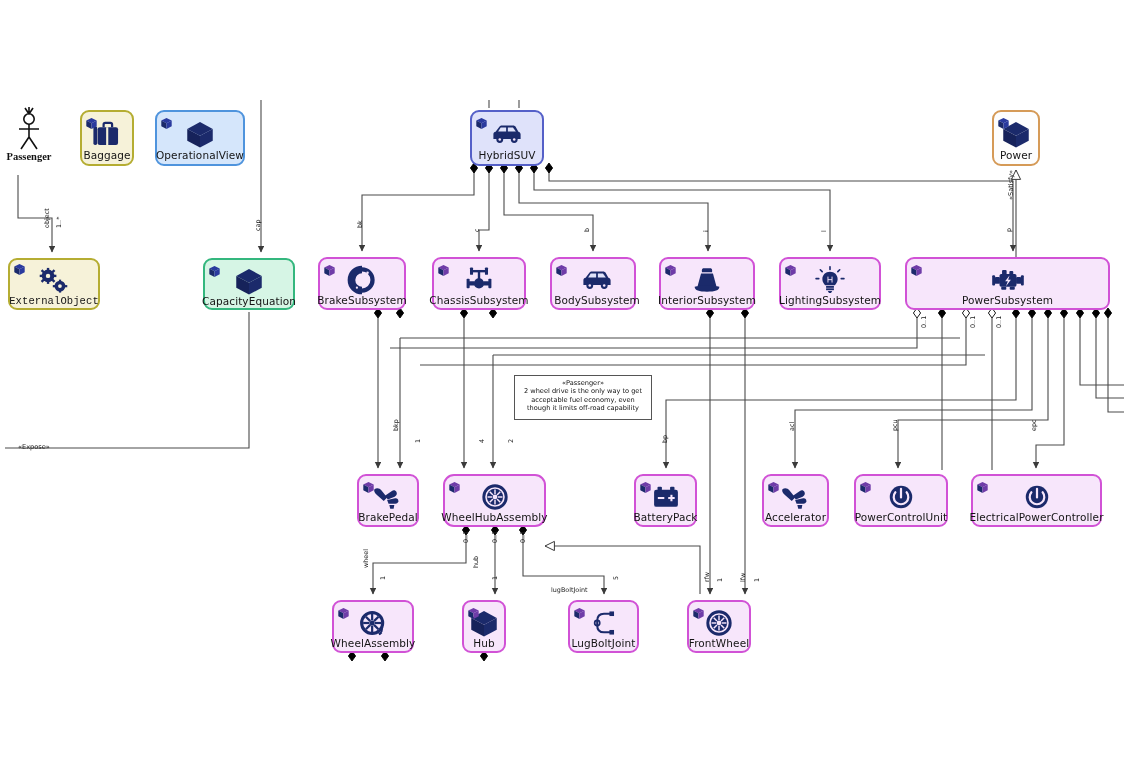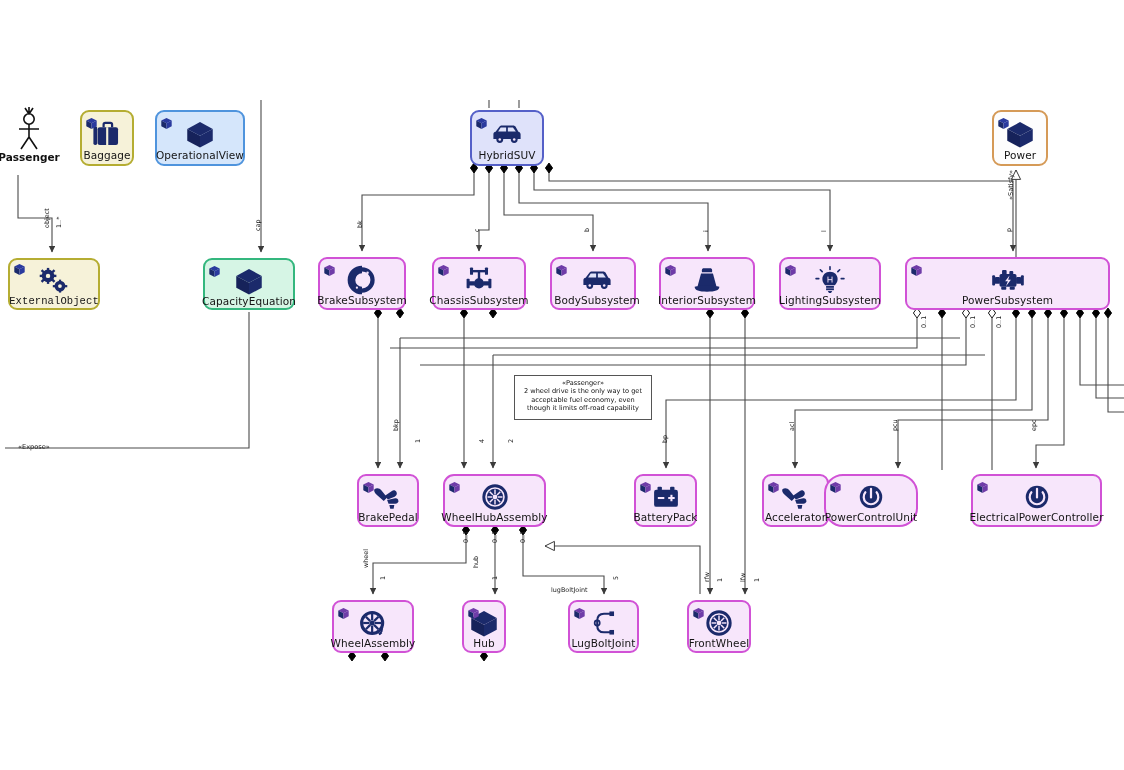--- a/index.html
+++ b/index.html
@@ -140,21 +140,21 @@
         <path d="M745,308 L748.6,313 L745,318 L741.4,313 Z" fill="#000" stroke="#000" stroke-width="0.9"></path>
         <path d="M466,525 L469.6,530 L466,535 L462.4,530 Z" fill="#000" stroke="#000" stroke-width="0.9"></path>
         <path d="M495,525 L498.6,530 L495,535 L491.4,530 Z" fill="#000" stroke="#000" stroke-width="0.9"></path>
         <path d="M523,525 L526.6,530 L523,535 L519.4,530 Z" fill="#000" stroke="#000" stroke-width="0.9"></path>
         <path d="M352,651 L355.6,656 L352,661 L348.4,656 Z" fill="#000" stroke="#000" stroke-width="0.9"></path>
         <path d="M385,651 L388.6,656 L385,661 L381.4,656 Z" fill="#000" stroke="#000" stroke-width="0.9"></path>
         <path d="M484,651 L487.6,656 L484,661 L480.4,656 Z" fill="#000" stroke="#000" stroke-width="0.9"></path>
       </g>
   </svg>
 
-  <div class="actor" style="left:8px;top:105px;width:42px;height:62px;">
+  <div class="actor" style="left:8px;top:105px;width:42px;height:62px;font-family:Liberation Serif, serif;">
     <svg width="42" height="46" viewBox="0 0 42 46">
       <circle cx="21" cy="14" r="5.2" fill="none" stroke="#111" stroke-width="1.6"></circle>
       <path d="M21,19 L21,32 M11,24 L31,24 M21,32 L13,44 M21,32 L29,44
                M21,9 L17,3 M21,9 L25,3 M21,9 L21,2" fill="none" stroke="#111" stroke-width="1.6"></path>
     </svg>
     <span class="nm">Passenger</span>
   </div>
 
   <div class="note" id="note-el" style="left: 514px; top: 375px; width: 138px; height: 45px;">
     <span class="st">«Passenger»</span>
@@ -254,21 +254,21 @@
                 <path d="M12.6,9.4 L19,9.4 L19,14 L9.6,14 Z" fill="#dfe2fa"></path>
                 <path d="M21,9.4 L27,9.4 L30.4,14 L21,14 Z" fill="#dfe2fa"></path>
                 <circle cx="11.5" cy="23.5" r="4" fill="#1b2a6b"></circle>
                 <circle cx="28.5" cy="23.5" r="4" fill="#1b2a6b"></circle>
                 <circle cx="11.5" cy="23.5" r="1.5" fill="#f7e6fb"></circle>
                 <circle cx="28.5" cy="23.5" r="1.5" fill="#f7e6fb"></circle>
           </svg>
         </span>
                  <span class="nm">HybridSUV</span>
       </div>
-      <div class="node n-tan" style="left: 992px; top: 110px; width: 56px; height: 56px;">
+      <div class="node n-tan" style="left: 992px; top: 110px; width: 48px; height: 56px;">
         <span class="cornico"><svg viewBox="0 0 14 14" width="13" height="13">
      <path d="M7,1 L12.6,3.9 L7,6.8 L1.4,3.9 Z" fill="#2a3a9e"></path>
      <path d="M1.4,3.9 L7,6.8 L7,12.8 L1.4,9.9 Z" fill="#1b2a6b"></path>
      <path d="M12.6,3.9 L7,6.8 L7,12.8 L12.6,9.9 Z" fill="#2a3a9e"></path>
    </svg></span>
                  <span class="ico">
           <svg width="34" height="30" viewBox="0 0 40 34">
             <path d="M20,3 L35,11 L20,19 L5,11 Z" fill="#1b2a6b"></path>
                 <path d="M5,11 L20,19 L20,33 L5,25 Z" fill="#16225a"></path>
                 <path d="M35,11 L20,19 L20,33 L35,25 Z" fill="#1b2a6b"></path>
@@ -481,21 +481,21 @@
                  <path d="M16.4,15.6 L24.6,9.8 C26.6,8.4 29,9 30,11.2 C31,13.4 30,15.8 27.8,16.6
                           L19.8,19.8 Z"></path>
                  <path d="M19,20.6 L28.4,18.6 C30.6,18.2 32.4,19.8 32.2,22 C32,23.8 30.6,25 28.6,25
                           L20.6,25 Z"></path>
                  <path d="M21.6,26.4 L27.4,26.4 L26.6,30.8 L22.6,30.8 Z"></path>
                 </g>
           </svg>
         </span>
                  <span class="nm">Accelerator</span>
       </div>
-      <div class="node n-pink" style="left: 824px; top: 474px; width: 94px; height: 53px; border-radius: 19px;">
+      <div class="node n-pink" style="left: 854px; top: 474px; width: 94px; height: 53px;">
         <span class="cornico"><svg viewBox="0 0 14 14" width="13" height="13">
      <path d="M7,1 L12.6,3.9 L7,6.8 L1.4,3.9 Z" fill="#6f3ca8"></path>
      <path d="M1.4,3.9 L7,6.8 L7,12.8 L1.4,9.9 Z" fill="#1b2a6b"></path>
      <path d="M12.6,3.9 L7,6.8 L7,12.8 L12.6,9.9 Z" fill="#6f3ca8"></path>
    </svg></span>
                  <span class="ico">
           <svg width="34" height="30" viewBox="0 0 40 34">
             <circle cx="20" cy="17" r="13.2" fill="#1b2a6b"></circle>
                 <path d="M20,7.4 L20,17.6" stroke="#f7e6fb" stroke-width="2.6" stroke-linecap="round" fill="none"></path>
                 <path d="M13.4,11.4 A8.6,8.6 0 1 0 26.6,11.4" stroke="#f7e6fb" stroke-width="2.6" fill="none" stroke-linecap="round"></path>

